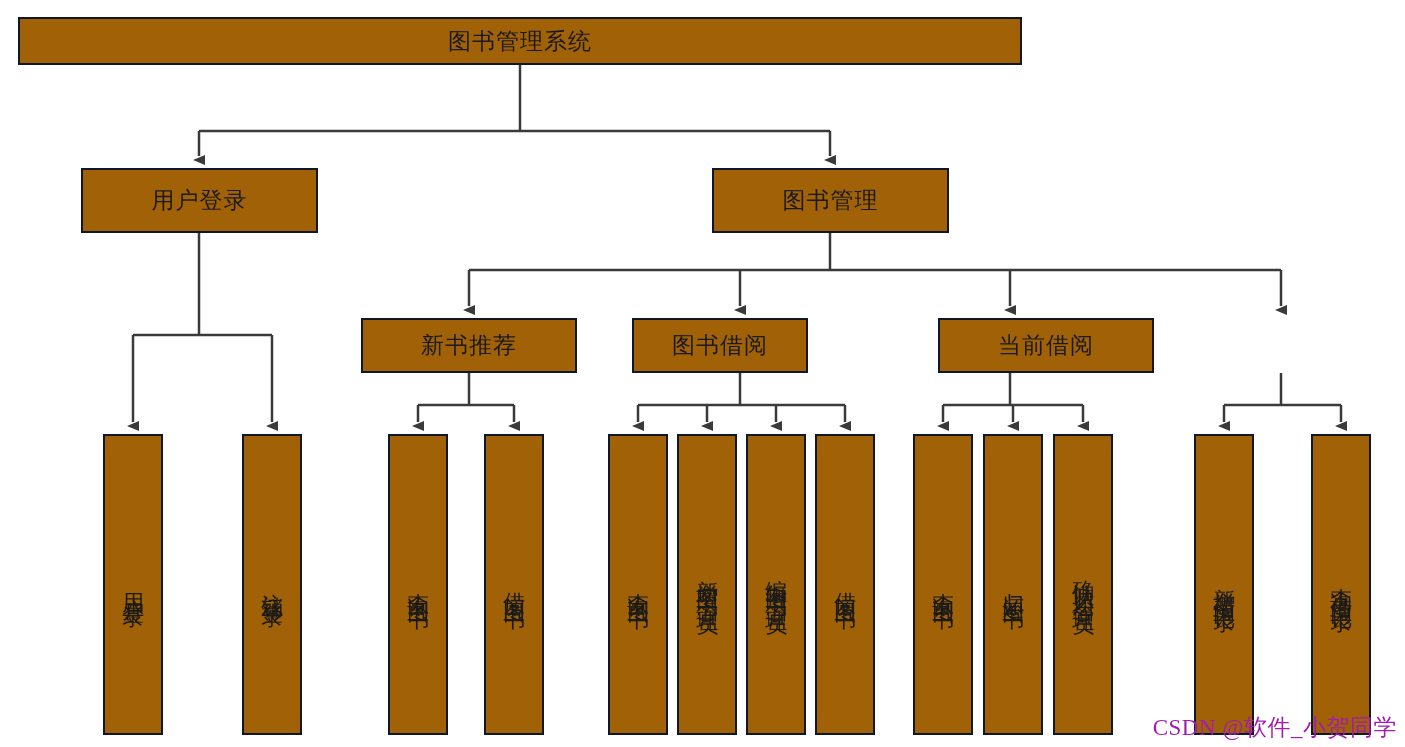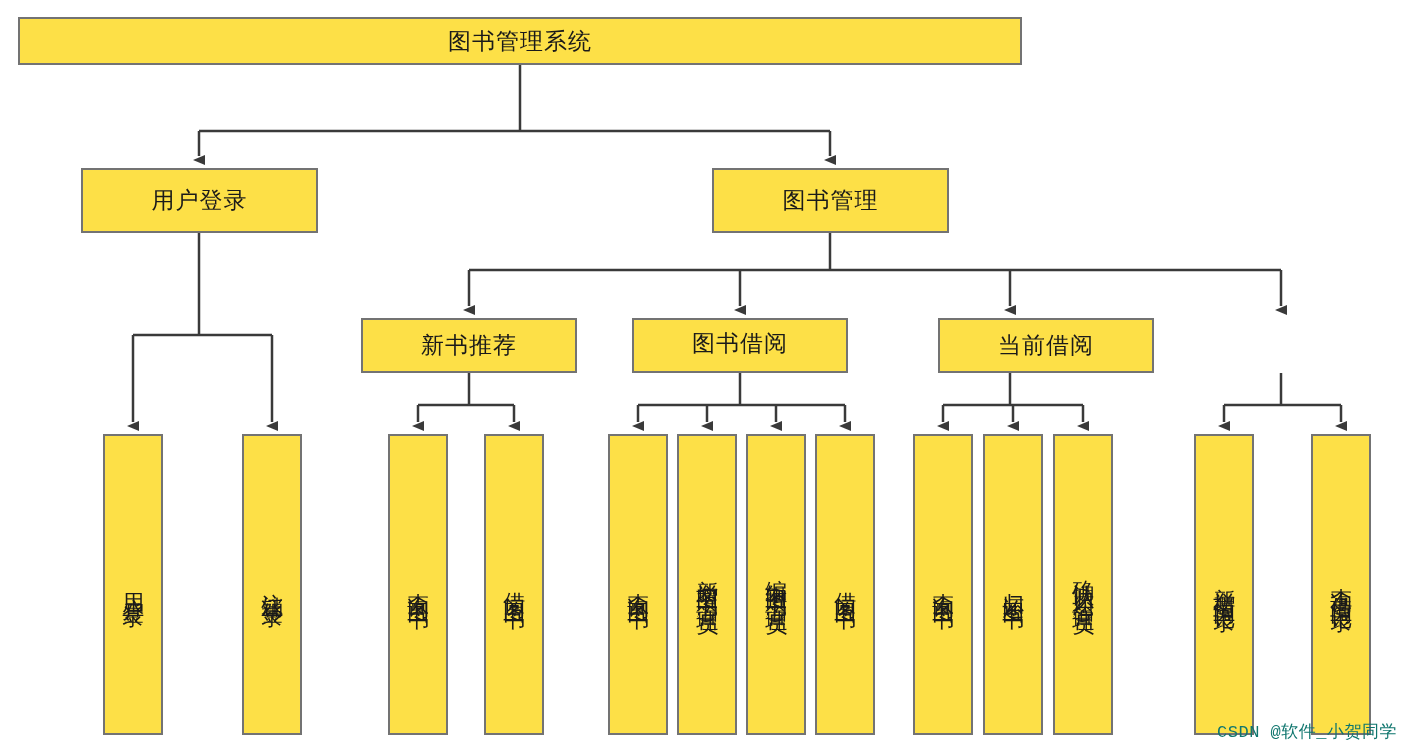--- a/index.html
+++ b/index.html
@@ -19,22 +19,22 @@
     position: absolute;
     left: 0;
     top: 0;
     width: 1405px;
     height: 747px;
     pointer-events: none;
   }
   .node {
     position: absolute;
     box-sizing: border-box;
-    background: #fde047;
-    border: 2px solid #737373;
+    background: #a16207;
+    border: 2px solid #0f172a;
     display: flex;
     align-items: center;
     justify-content: center;
     color: #1a1a1a;
   }
   .node .label {
     display: block;
     text-align: center;
     line-height: 1.05;
     white-space: nowrap;
@@ -58,25 +58,25 @@
     text-orientation: upright;
     font-size: 22px;
     line-height: 1.12;
     letter-spacing: 5px;
     white-space: nowrap;
   }
   .watermark {
     position: absolute;
     right: 8px;
     bottom: 4px;
-    font-size: 17px;
-    color: #0f766e;
+    font-size: 23px;
+    color: #a21caf;
     letter-spacing: 0.5px;
     white-space: nowrap;
-    font-family: Liberation Mono, monospace;
+    font-family: Liberation Serif, serif;
   }
 </style>
 </head>
 <body>
 
 <div id="canvas">
 
   <svg class="edges" viewBox="0 0 1405 747">
     <defs>
       <marker id="arrow" markerWidth="10" markerHeight="12" refX="1" refY="6" orient="auto" markerUnits="userSpaceOnUse">
@@ -134,21 +134,21 @@
   <div class="node h" style="left:81px; top:168px; width:237px; height:65px;">
     <span class="label">用户登录</span>
   </div>
   <div class="node h" style="left:712px; top:168px; width:237px; height:65px;">
     <span class="label">图书管理</span>
   </div>
 
   <div class="node h" style="left:361px; top:318px; width:216px; height:55px;">
     <span class="label">新书推荐</span>
   </div>
-  <div class="node h" style="left:632px; top:318px; width:216px; height:55px;font-family:Liberation Mono, monospace;">
+  <div class="node h" style="left:632px; top:318px; width:176px; height:55px;">
     <span class="label">图书借阅</span>
   </div>
   <div class="node h" style="left:902px; top:318px; width:216px; height:55px;margin-left:36px;">
     <span class="label">当前借阅</span>
   </div>
 
   <div class="node v" style="left:103px; top:434px; width:60px; height:301px;">
     <span class="label">用户登录</span>
   </div>
   <div class="node v" style="left:242px; top:434px; width:60px; height:301px;">

